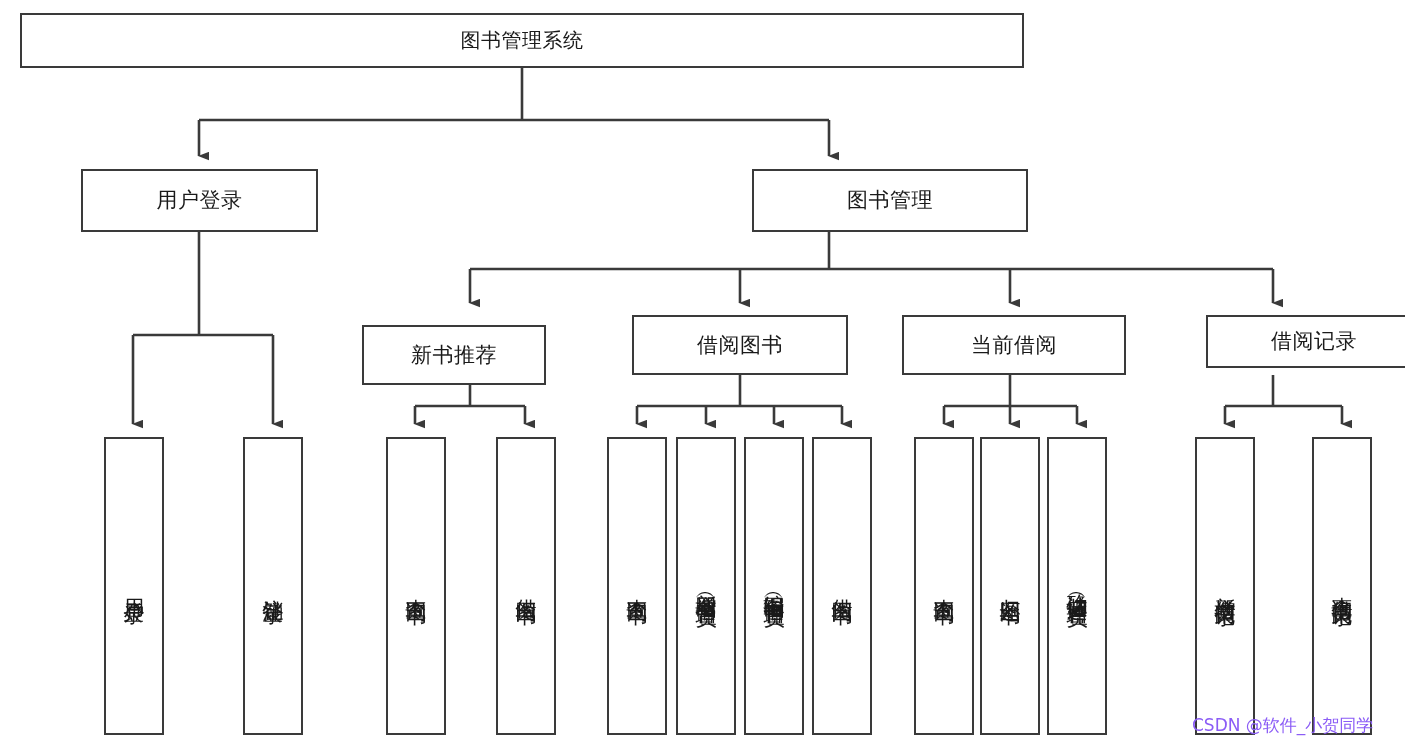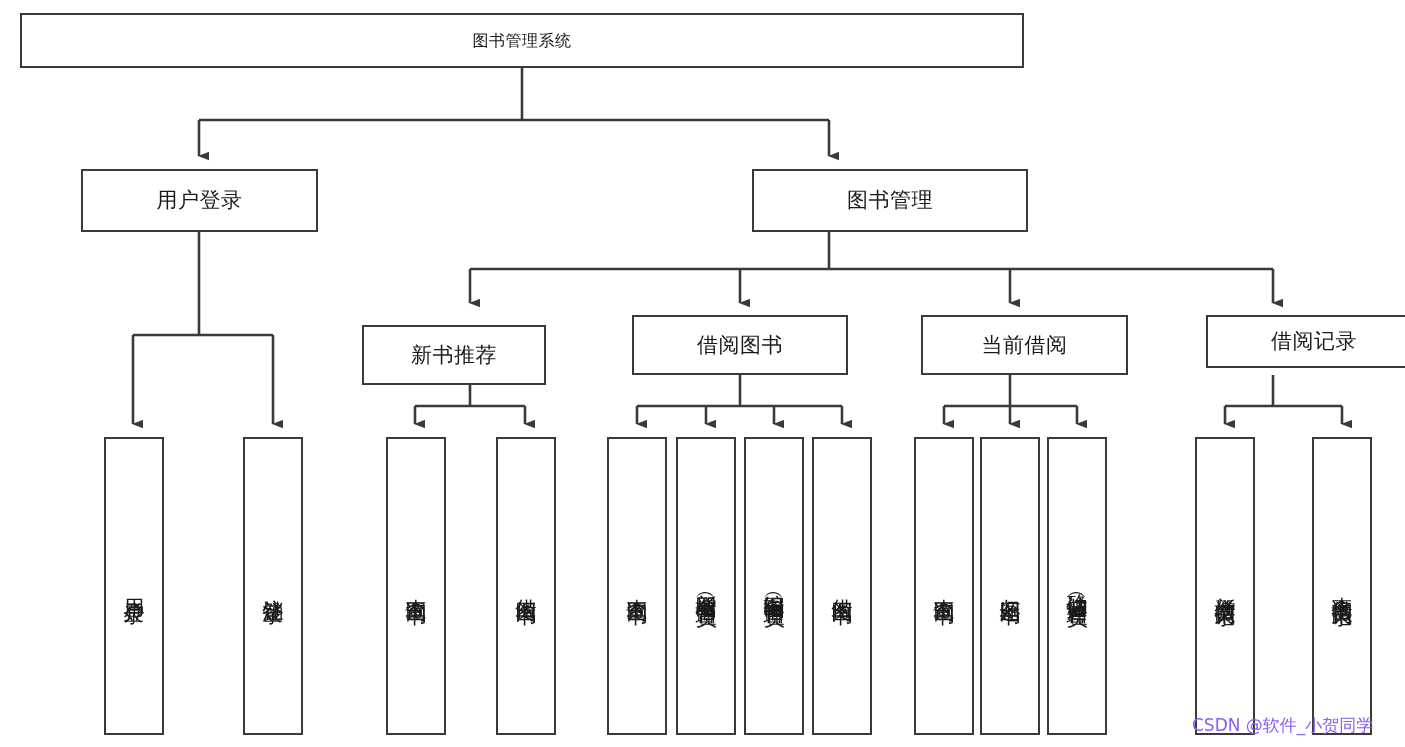--- a/index.html
+++ b/index.html
@@ -52,21 +52,21 @@
   }
   .node.vertical .node-label {
     writing-mode: vertical-rl;
     text-orientation: upright;
     font-size: 21px;
     letter-spacing: 2px;
     line-height: 1.05;
     white-space: nowrap;
   }
   .node.root .node-label {
-    font-size: 16px;
+    font-size: 20px;
   }
   #watermark {
     position: absolute;
     left: 1192px;
     top: 714px;
     font-size: 17px;
     color: #8b5cf6;
     white-space: nowrap;
     z-index: 5;
     font-family: "DejaVu Sans", "Liberation Sans", sans-serif;
@@ -137,21 +137,21 @@
   <div class="node horizontal" style="left:752px; top:169px; width:276px; height:63px;">
     <span class="node-label">图书管理</span>
   </div>
 
   <div class="node horizontal" style="left:362px; top:325px; width:184px; height:60px;">
     <span class="node-label">新书推荐</span>
   </div>
   <div class="node horizontal" style="left:632px; top:315px; width:216px; height:60px;">
     <span class="node-label">借阅图书</span>
   </div>
-  <div class="node horizontal" style="left:921px; top:315px; width:207px; height:60px;">
+  <div class="node horizontal" style="left:902px; top:315px; width:224px; height:60px;">
     <span class="node-label">当前借阅</span>
   </div>
   <div class="node horizontal" style="left:1198px; top:315px; width:216px; height:53px;margin-left:8px;">
     <span class="node-label">借阅记录</span>
   </div>
 
   <div class="node vertical" style="left:104px; top:437px; width:60px; height:298px;">
     <span class="node-label">用户登录</span>
   </div>
   <div class="node vertical" style="left:243px; top:437px; width:60px; height:298px;">

